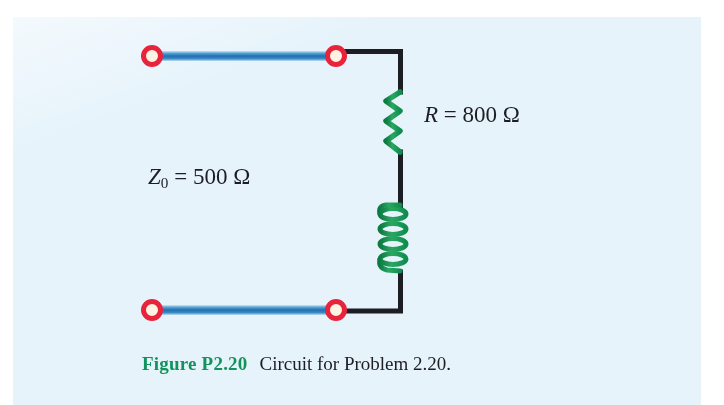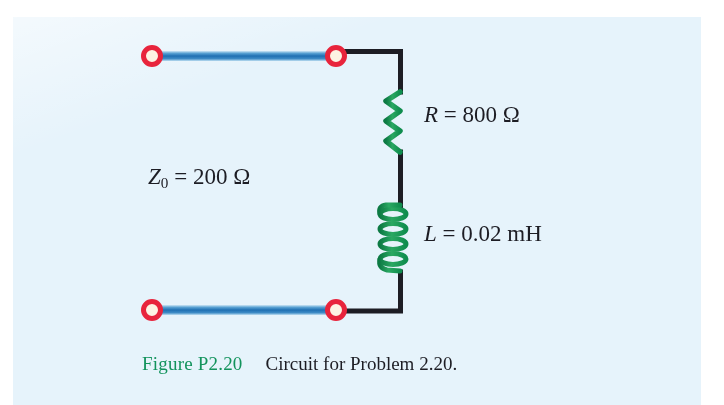--- a/index.html
+++ b/index.html
@@ -78,26 +78,26 @@
     position: absolute;
     left: 142px;
     top: 354px;
     white-space: nowrap;
     font-family: "Liberation Serif", serif;
     font-size: 19px;
     line-height: 1;
   }
   #caption-figure-number {
     color: #12935c;
-    font-weight: normal;
+    font-weight: bold;
     letter-spacing: 0.2px;
   }
   #caption-text {
     color: #1d1d24;
-    margin-left: 23px;
+    margin-left: 12px;
   }
 </style>
 </head>
 <body>
 
 <div id="screenshot">
 
   <div id="figure-panel">
     <div id="panel-sheen"></div>
   </div>
@@ -165,35 +165,29 @@
       <circle cx="152" cy="310" r="8.5" fill="#fdf3e3" stroke="#e8243c" stroke-width="5"></circle>
     </g>
     <g>
       <circle cx="336" cy="310" r="8.5" fill="#fdf3e3" stroke="#e8243c" stroke-width="5"></circle>
     </g>
   </svg>
 
   <div class="cap-label" id="label-z0">
     <i>Z</i><sub>0</sub>
     <span>=</span>
-    <span>200</span>
+    <span>500</span>
     <span>Ω</span>
   </div>
 
   <div class="cap-label" id="label-r">
     <i>R</i>
     <span>=</span>
     <span>800</span>
     <span>Ω</span>
   </div>
 
-  <div class="cap-label" id="label-l">
-    <i>L</i>
-    <span>=</span>
-    <span>0.02</span>
-    <span>mH</span>
-  </div>
 
   <div id="caption">
     <span id="caption-figure-number">Figure P2.20</span><span id="caption-text">Circuit for Problem 2.20.</span>
   </div>
 
 </div>
 
 </body></html>

